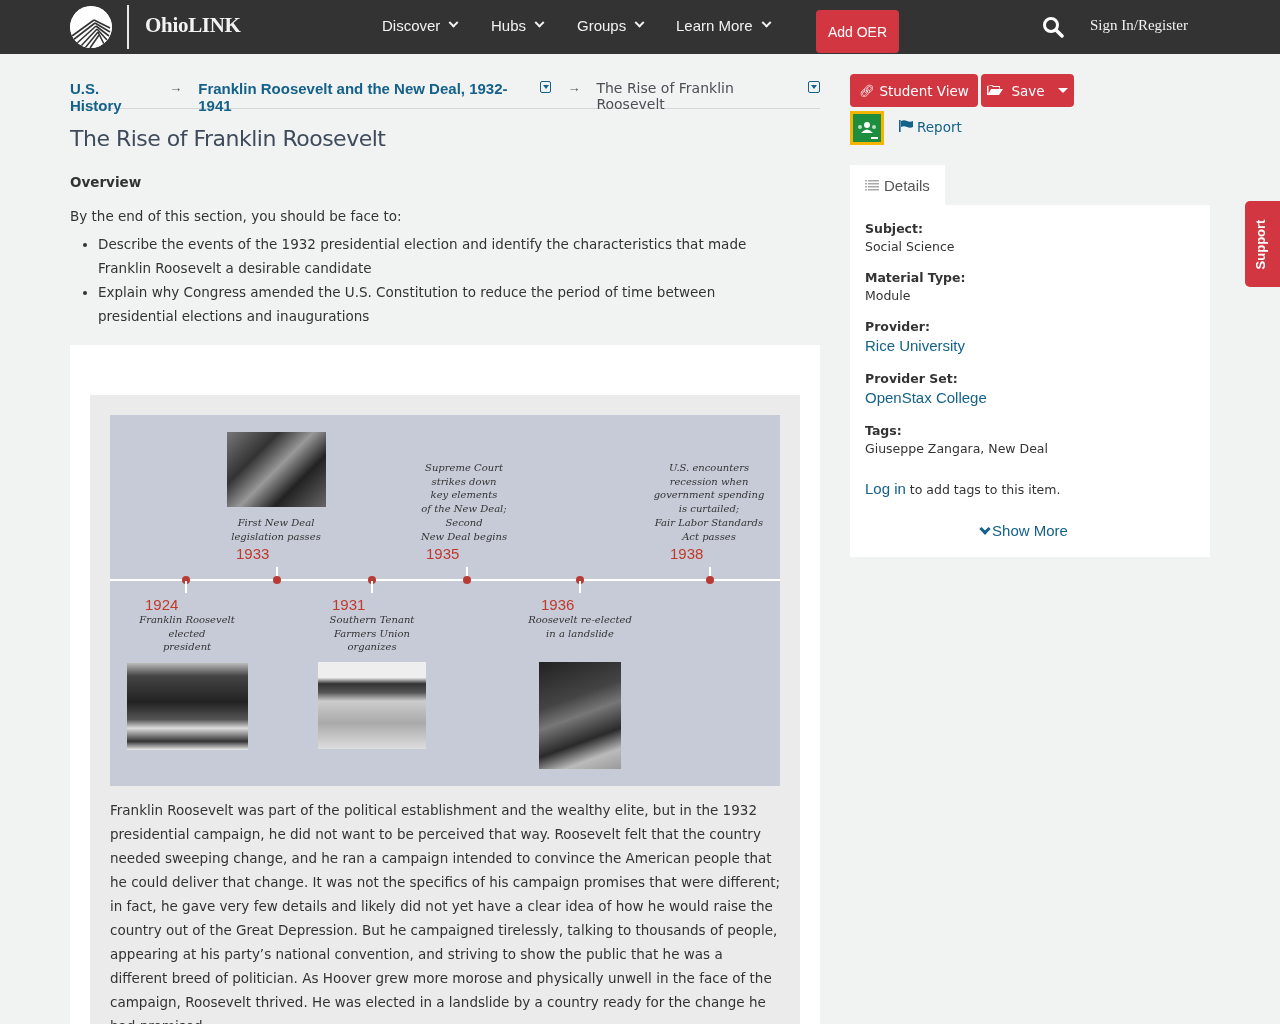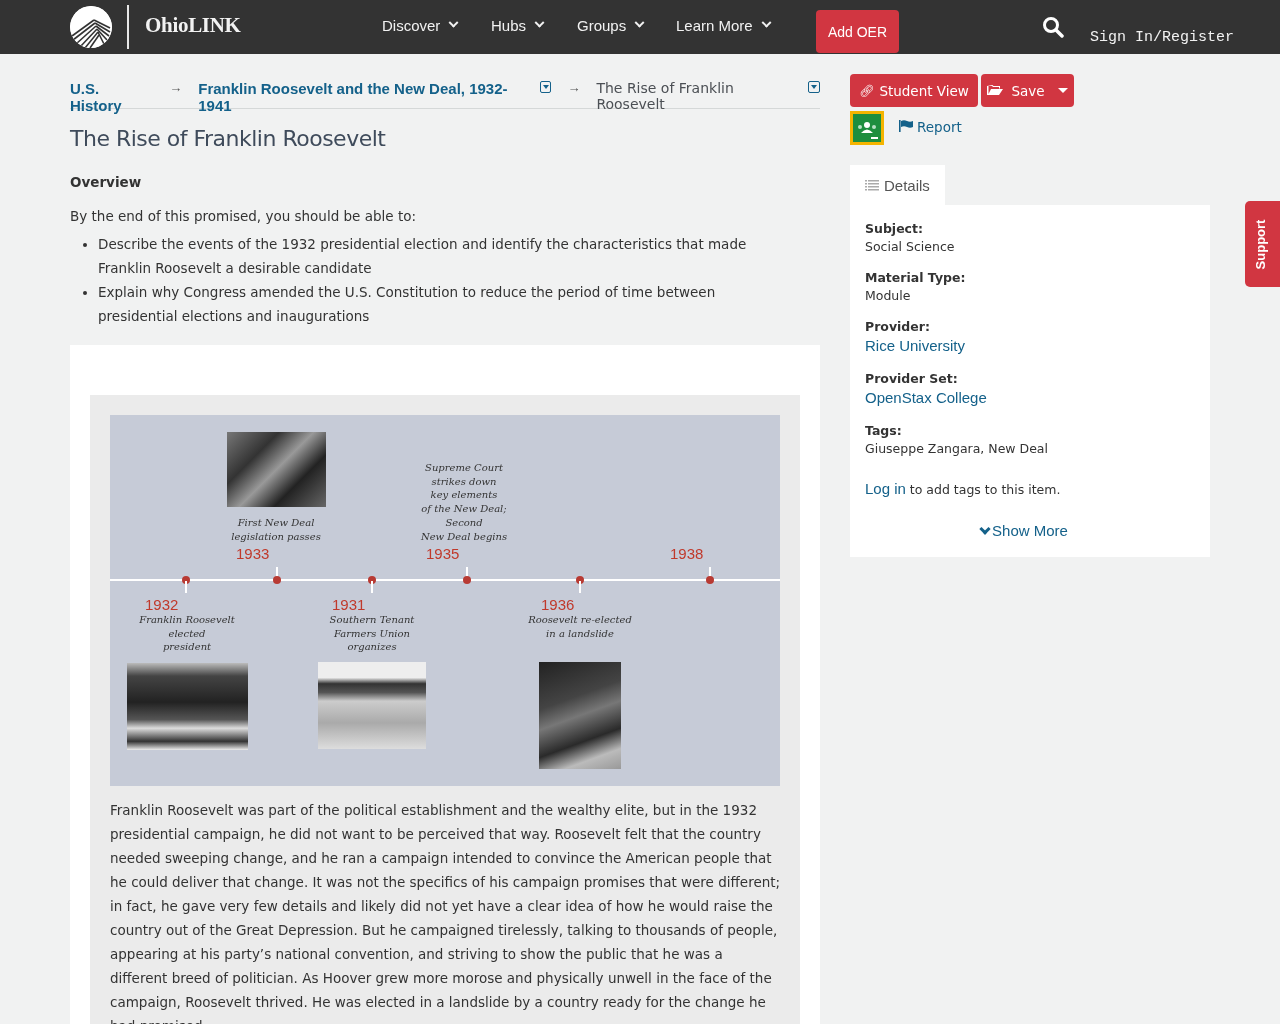--- a/index.html
+++ b/index.html
@@ -9,21 +9,21 @@
   
   .topnav { position: absolute; left: 0; top: 0; width: 1280px; height: 54px; background: #333333; }
   .logo { position: absolute; left: 70px; top: 6px; width: 42px; height: 42px; border-radius: 50%; background: #fff; overflow: hidden; }
   .logo svg { display: block; }
   .logo-divider { position: absolute; left: 127px; top: 5px; width: 2px; height: 44px; background: #e8e8e8; }
   .brand { position: absolute; left: 145px; top: 13px; font-family: Liberation Serif, serif; font-weight: bold; font-size: 21px; color: #f2f2f2; letter-spacing: -0.3px; }
   .nav-item { position: absolute; top: 17px; font-family: "Liberation Sans", sans-serif; font-size: 15px; color: #f2f2f2; display: flex; align-items: center; gap: 10px; cursor: pointer; }
   .nav-item .chev { width: 7px; height: 7px; border-right: 2px solid #f2f2f2; border-bottom: 2px solid #f2f2f2; transform: rotate(45deg) translate(-2px,-2px); display: inline-block; }
   .add-oer { position: absolute; left: 816px; top: 10px; width: 83px; height: 43px; background: #d13641; border-radius: 4px; color: #fff; font-family: "Liberation Sans", sans-serif; font-size: 14px; display: flex; align-items: center; justify-content: center; }
   .search-btn { position: absolute; left: 1042px; top: 16px; width: 22px; height: 22px; }
-  .signin { position: absolute; left: 1090px; top: 17px; font-family: Liberation Mono, monospace; font-size: 15px; color: #f2f2f2; margin-top: 12px; }
+  .signin { position: absolute; left: 1090px; top: 17px; font-family: Liberation Serif, serif; font-size: 15px; color: #f2f2f2; }
 
   
   .breadcrumb { position: absolute; left: 70px; top: 80px; width: 750px; height: 29px; border-bottom: 1px solid #d5d8d8; font-family: "Liberation Sans", sans-serif; font-size: 15px; display: flex; align-items: flex-start; }
   .bc-link { color: #14618a; font-weight: bold; }
   .bc-arrow { color: #555; margin: 0 16px; font-size: 13px; }
   .bc-current { color: #4b4f54; font-family: "DejaVu Sans", sans-serif; font-size: 14px; }
   .bc-caret { display: inline-block; width: 12px; height: 12px; border: 1.5px solid #14618a; border-radius: 2px; margin-left: 6px; position: relative; top: 1px; }
   .bc-caret::after { content: ""; position: absolute; left: 2px; top: 3px; border-left: 3px solid transparent; border-right: 3px solid transparent; border-top: 4px solid #14618a; }
 
   .page-title { position: absolute; left: 70px; top: 126px; font-family: "DejaVu Sans", sans-serif; font-size: 22px; color: #3f4b5b; font-weight: normal; letter-spacing: -0.5px; }
@@ -119,21 +119,21 @@
   <span class="bc-arrow">→</span>
   <span class="bc-link">Franklin Roosevelt and the New Deal, 1932-1941</span>
   <span class="bc-caret"></span>
   <span class="bc-arrow">→</span>
   <span class="bc-current">The Rise of Franklin Roosevelt</span>
   <span class="bc-caret"></span>
 </nav>
 
 <h1 class="page-title">The Rise of Franklin Roosevelt</h1>
 <div class="overview-h">Overview</div>
-<p class="intro">By the end of this promised, you should be able to:</p>
+<p class="intro">By the end of this section, you should be face to:</p>
 <ul class="objectives">
   <li>Describe the events of the 1932 presidential election and identify the characteristics that made Franklin Roosevelt a desirable candidate</li>
   <li>Explain why Congress amended the U.S. Constitution to reduce the period of time between presidential elections and inaugurations</li>
 </ul>
 
 <section class="content-panel">
   <div class="figure-box">
     <div class="timeline">
 
       <div class="tl-photo" style="left:117px; top:17px; width:99px; height:75px; background:linear-gradient(135deg,#777 0%,#333 30%,#999 50%,#222 70%,#666 100%);"></div>
@@ -147,39 +147,47 @@
       <div class="tl-label" style="left:294px; top:46px; width:120px;">
         <div>Supreme Court</div>
         <div>strikes down</div>
         <div>key elements</div>
         <div>of the New Deal;</div>
         <div>Second</div>
         <div>New Deal begins</div>
       </div>
       <div class="tl-year" style="left:316px; top:130px;">1935</div>
 
+      <div class="tl-label" style="left:534px; top:46px; width:130px;">
+        <div>U.S. encounters</div>
+        <div>recession when</div>
+        <div>government spending</div>
+        <div>is curtailed;</div>
+        <div>Fair Labor Standards</div>
+        <div>Act passes</div>
+      </div>
       <div class="tl-year" style="left:560px; top:130px;">1938</div>
 
       <div class="tl-tick" style="left:166px; top:152px;"></div>
       <div class="tl-tick" style="left:356px; top:152px;"></div>
       <div class="tl-tick" style="left:599px; top:152px;"></div>
 
       <div class="tl-axis"></div>
       <div class="tl-dot" style="left:72px;"></div>
       <div class="tl-dot" style="left:163px;"></div>
       <div class="tl-dot" style="left:258px;"></div>
       <div class="tl-dot" style="left:353px;"></div>
       <div class="tl-dot" style="left:466px;"></div>
       <div class="tl-dot" style="left:596px;"></div>
 
       <div class="tl-tick" style="left:75px; top:166px;"></div>
       <div class="tl-tick" style="left:261px; top:166px;"></div>
       <div class="tl-tick" style="left:469px; top:166px;"></div>
 
-      <div class="tl-year" style="left:35px; top:181px;">1932</div>
+      <div class="tl-year" style="left:35px; top:181px;">1924</div>
       <div class="tl-label" style="left:17px; top:198px; width:120px;">
         <div>Franklin Roosevelt</div>
         <div>elected</div>
         <div>president</div>
       </div>
       <div class="tl-photo" style="left:17px; top:248px; width:121px; height:87px; background:linear-gradient(180deg,#bbb 0%,#444 15%,#222 45%,#555 65%,#ddd 75%,#333 90%,#eee 100%);"></div>
 
       <div class="tl-year" style="left:222px; top:181px;">1931</div>
       <div class="tl-label" style="left:202px; top:198px; width:120px;">
         <div>Southern Tenant</div>

